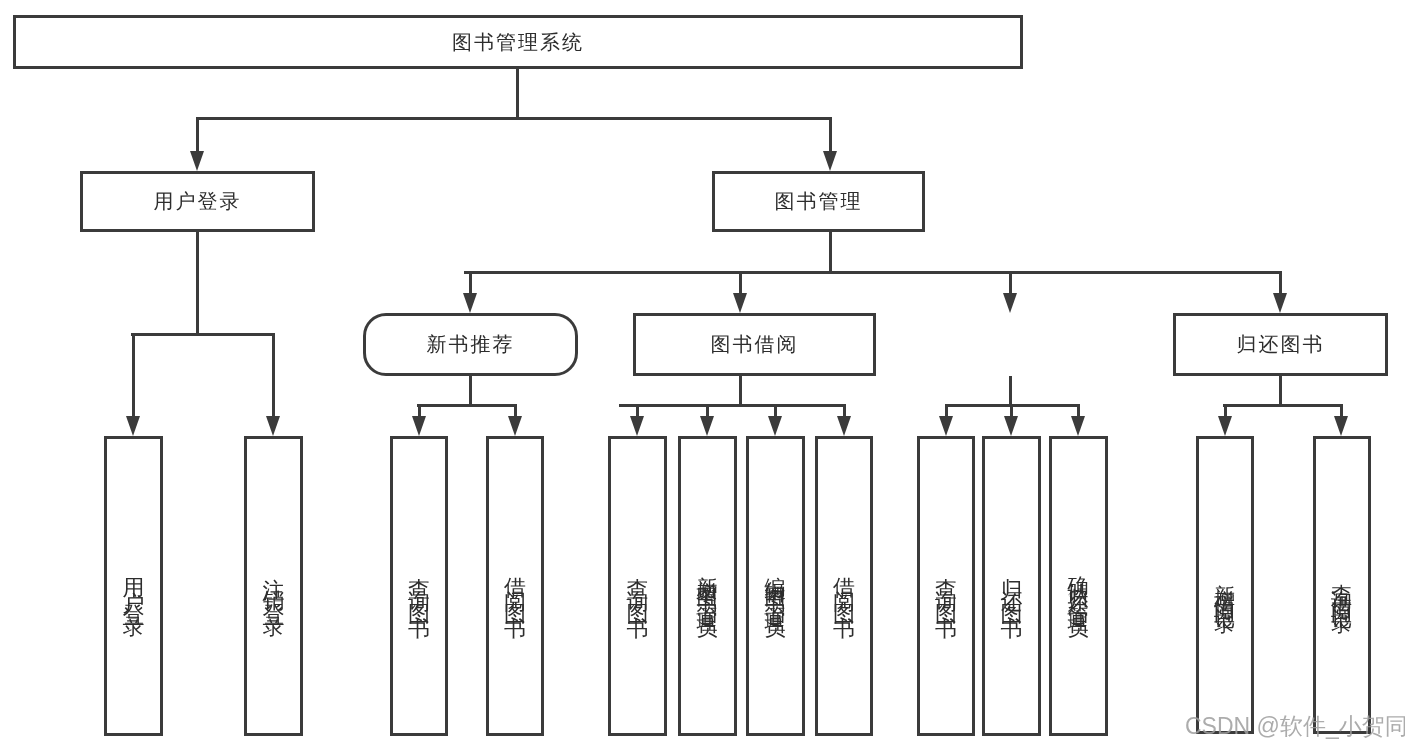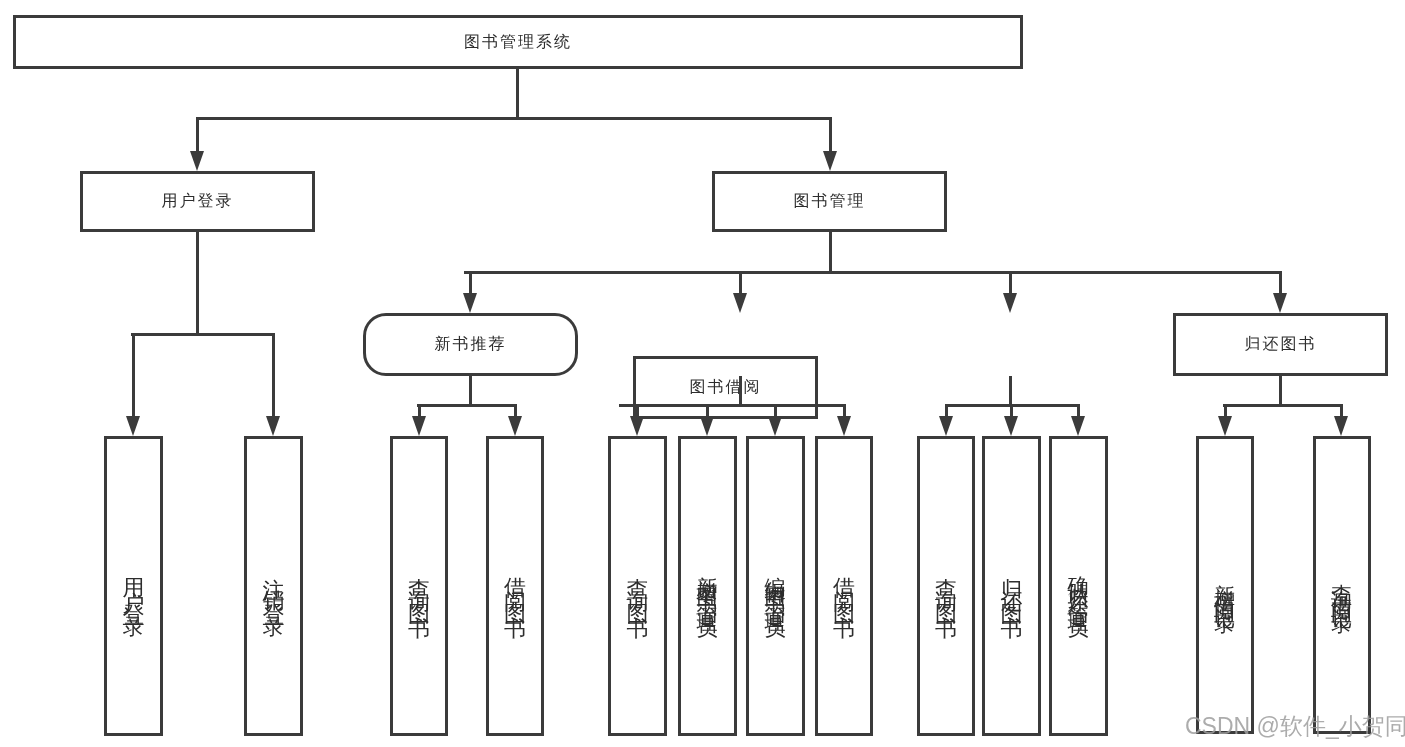--- a/index.html
+++ b/index.html
@@ -23,21 +23,21 @@
   
   .box {
     position: absolute;
     border: 3px solid var(--line);
     background: #fff;
     display: flex;
     align-items: center;
     justify-content: center;
   }
   .hbox span {
-    font-size: 16px;
+    font-size: 20px;
     letter-spacing: 2px;
     color: var(--text);
     white-space: nowrap;
   }
 
   
   .leaf span {
     writing-mode: vertical-rl;
     text-orientation: mixed;
     font-size: 22px;
@@ -84,21 +84,21 @@
   <div class="vl" style="left:516px; top:68px; height:50px;"></div>
   <div class="hl" style="left:196px; top:117px; width:636px;"></div>
   <div class="vl" style="left:196px; top:117px; height:38px;"></div>
   <div class="arrow" style="left:190px; top:151px;"></div>
   <div class="vl" style="left:829px; top:117px; height:38px;"></div>
   <div class="arrow" style="left:823px; top:151px;"></div>
 
   <div class="box hbox" style="left:80px; top:171px; width:235px; height:61px;">
     <span>用户登录</span>
   </div>
-  <div class="box hbox" style="left:712px; top:171px; width:235px; height:61px;">
+  <div class="box hbox" style="left:712px; top:171px; width:213px; height:61px;">
     <span>图书管理</span>
   </div>
 
   <div class="vl" style="left:196px; top:232px; height:102px;"></div>
   <div class="hl" style="left:131px; top:333px; width:144px;"></div>
   <div class="vl" style="left:132px; top:333px; height:85px;"></div>
   <div class="arrow" style="left:126px; top:416px;"></div>
   <div class="vl" style="left:272px; top:333px; height:85px;"></div>
   <div class="arrow" style="left:266px; top:416px;"></div>
 
@@ -109,21 +109,21 @@
   <div class="vl" style="left:739px; top:271px; height:26px;"></div>
   <div class="arrow" style="left:733px; top:293px;"></div>
   <div class="vl" style="left:1009px; top:271px; height:26px;"></div>
   <div class="arrow" style="left:1003px; top:293px;"></div>
   <div class="vl" style="left:1279px; top:271px; height:26px;"></div>
   <div class="arrow" style="left:1273px; top:293px;"></div>
 
   <div class="box hbox" style="left:363px; top:313px; width:215px; height:63px;border-radius:23px;">
     <span>新书推荐</span>
   </div>
-  <div class="box hbox" style="left:633px; top:313px; width:185px; height:63px;margin-top:43px;">
+  <div class="box hbox" style="left:633px; top:313px; width:243px; height:63px;">
     <span>图书借阅</span>
   </div>
   <div class="box hbox" style="left:1173px; top:313px; width:215px; height:63px;">
     <span>归还图书</span>
   </div>
 
   <div class="vl" style="left:469px; top:376px; height:31px;"></div>
   <div class="hl" style="left:417px; top:404px; width:100px;"></div>
   <div class="vl" style="left:418px; top:404px; height:14px;"></div>
   <div class="arrow" style="left:412px; top:416px;"></div>

